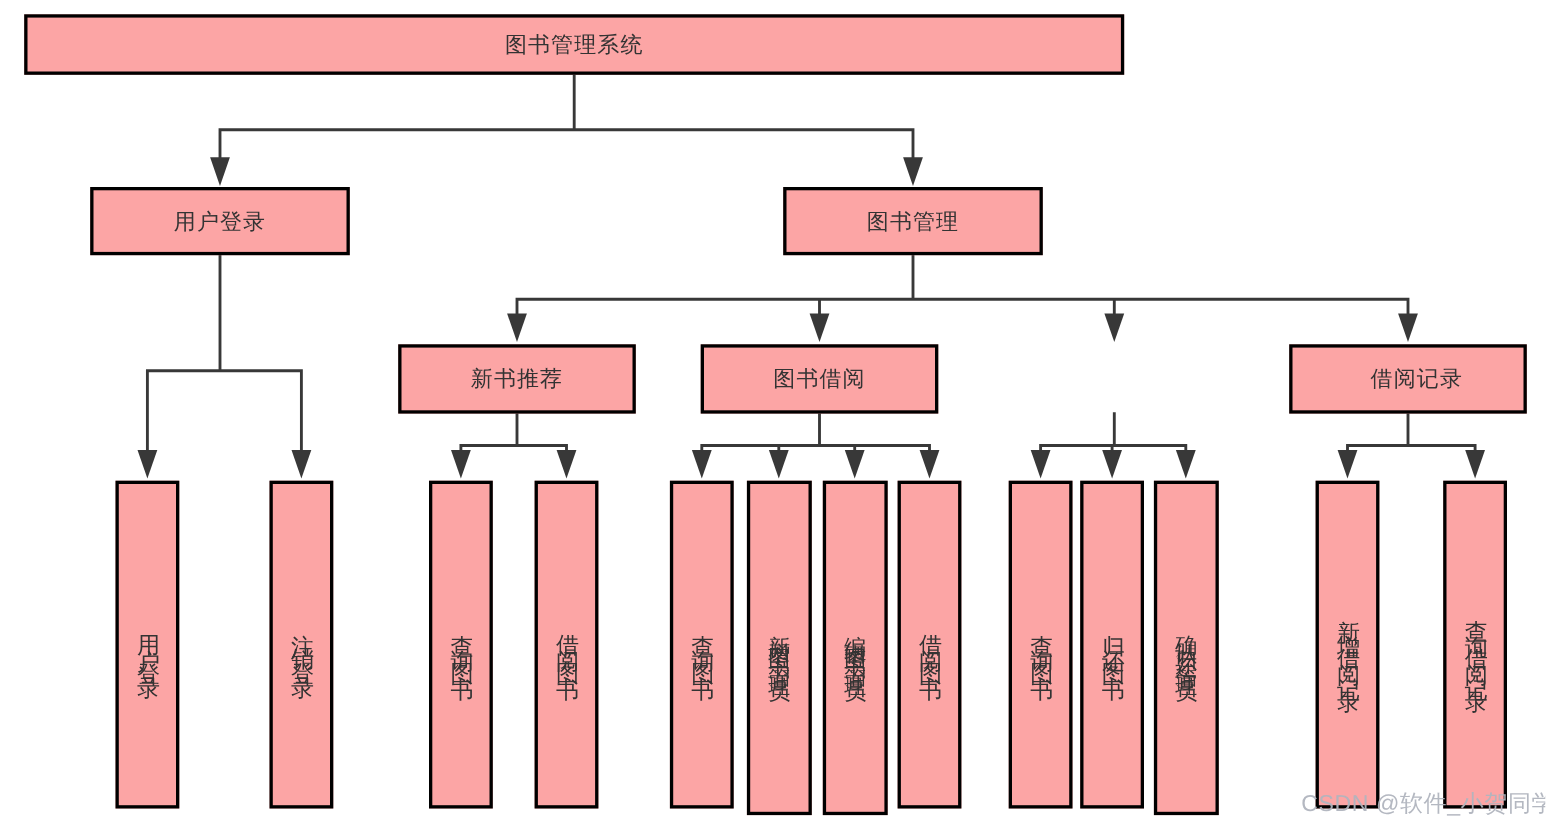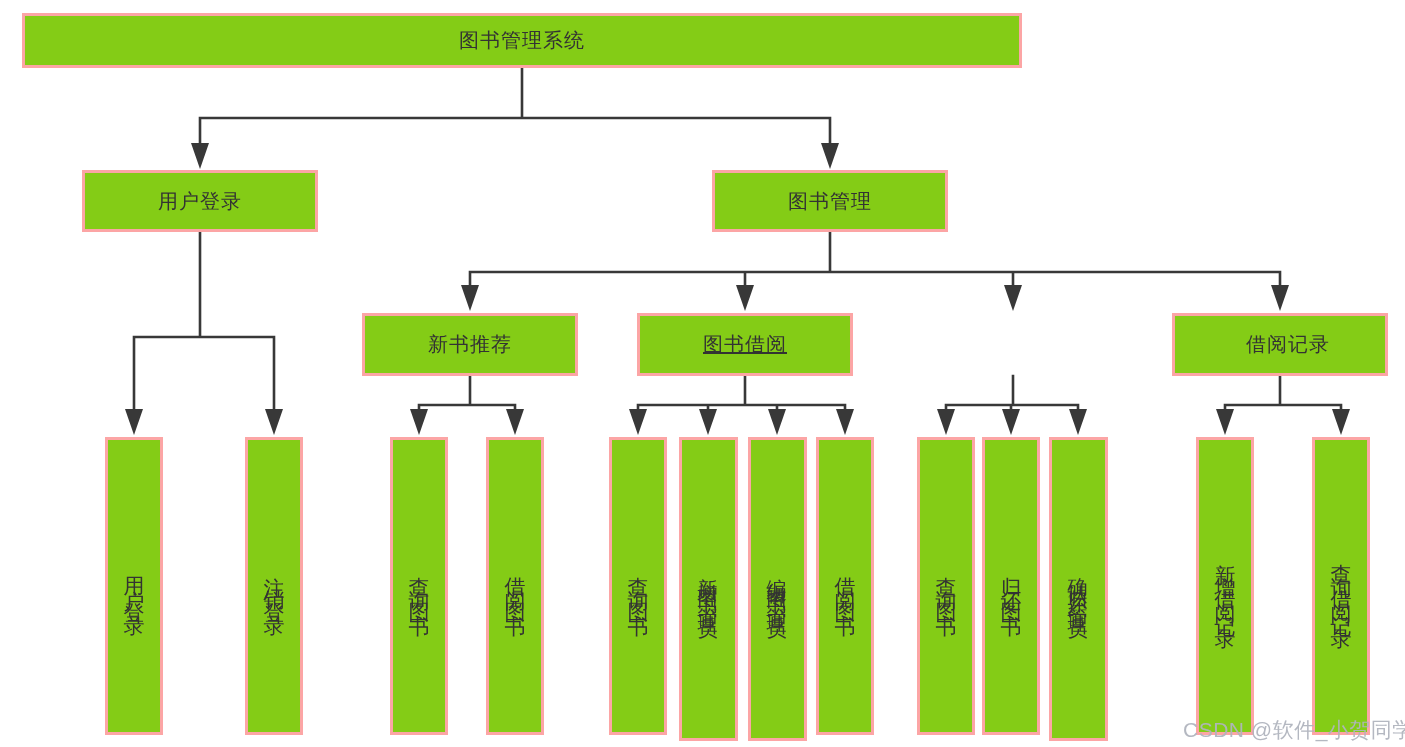--- a/index.html
+++ b/index.html
@@ -14,22 +14,22 @@
   .wires { position: absolute; left: 0; top: 0; }
   .wires path {
     stroke: #383838;
     stroke-width: 2.6;
     fill: none;
     stroke-linecap: square;
   }
   .box {
     position: absolute;
     box-sizing: border-box;
-    border: 3px solid #fca5a5;
-    background: #84cc16;
+    border: 3px solid #000000;
+    background: #fca5a5;
     display: flex;
     align-items: center;
     justify-content: center;
     color: #333333;
     text-align: center;
   }
   .h-label { font-size: 20px; letter-spacing: 1px; }
   .v-label {
     writing-mode: vertical-rl;
     text-orientation: mixed;
@@ -86,21 +86,21 @@
       <polygon points="1332,409 1350,409 1341,435"></polygon>
     </g>
   </svg>
 
   <div class="box h-label" style="left:22px; top:13px; width:1000px; height:55px;">图书管理系统</div>
 
   <div class="box h-label" style="left:82px; top:170px; width:236px; height:62px;">用户登录</div>
   <div class="box h-label" style="left:712px; top:170px; width:236px; height:62px;">图书管理</div>
 
   <div class="box h-label" style="left:362px; top:313px; width:216px; height:63px;">新书推荐</div>
-  <div class="box h-label" style="left:637px; top:313px; width:216px; height:63px;text-decoration:underline;">图书借阅</div>
+  <div class="box h-label" style="left:637px; top:313px; width:216px; height:63px;">图书借阅</div>
   <div class="box h-label" style="left:1172px; top:313px; width:216px; height:63px;padding-left:16px;">借阅记录</div>
 
   <div class="box v-label" style="left:105px; top:437px; width:58px; height:298px;">用户登录</div>
   <div class="box v-label" style="left:245px; top:437px; width:58px; height:298px;">注销登录</div>
 
   <div class="box v-label" style="left:390px; top:437px; width:58px; height:298px;">查询图书</div>
   <div class="box v-label" style="left:486px; top:437px; width:58px; height:298px;">借阅图书</div>
 
   <div class="box v-label" style="left:609px; top:437px; width:58px; height:298px;">查询图书</div>
   <div class="box v-label tight" style="left:679px; top:437px; width:59px; height:304px;">新增图书（管理员）</div>

